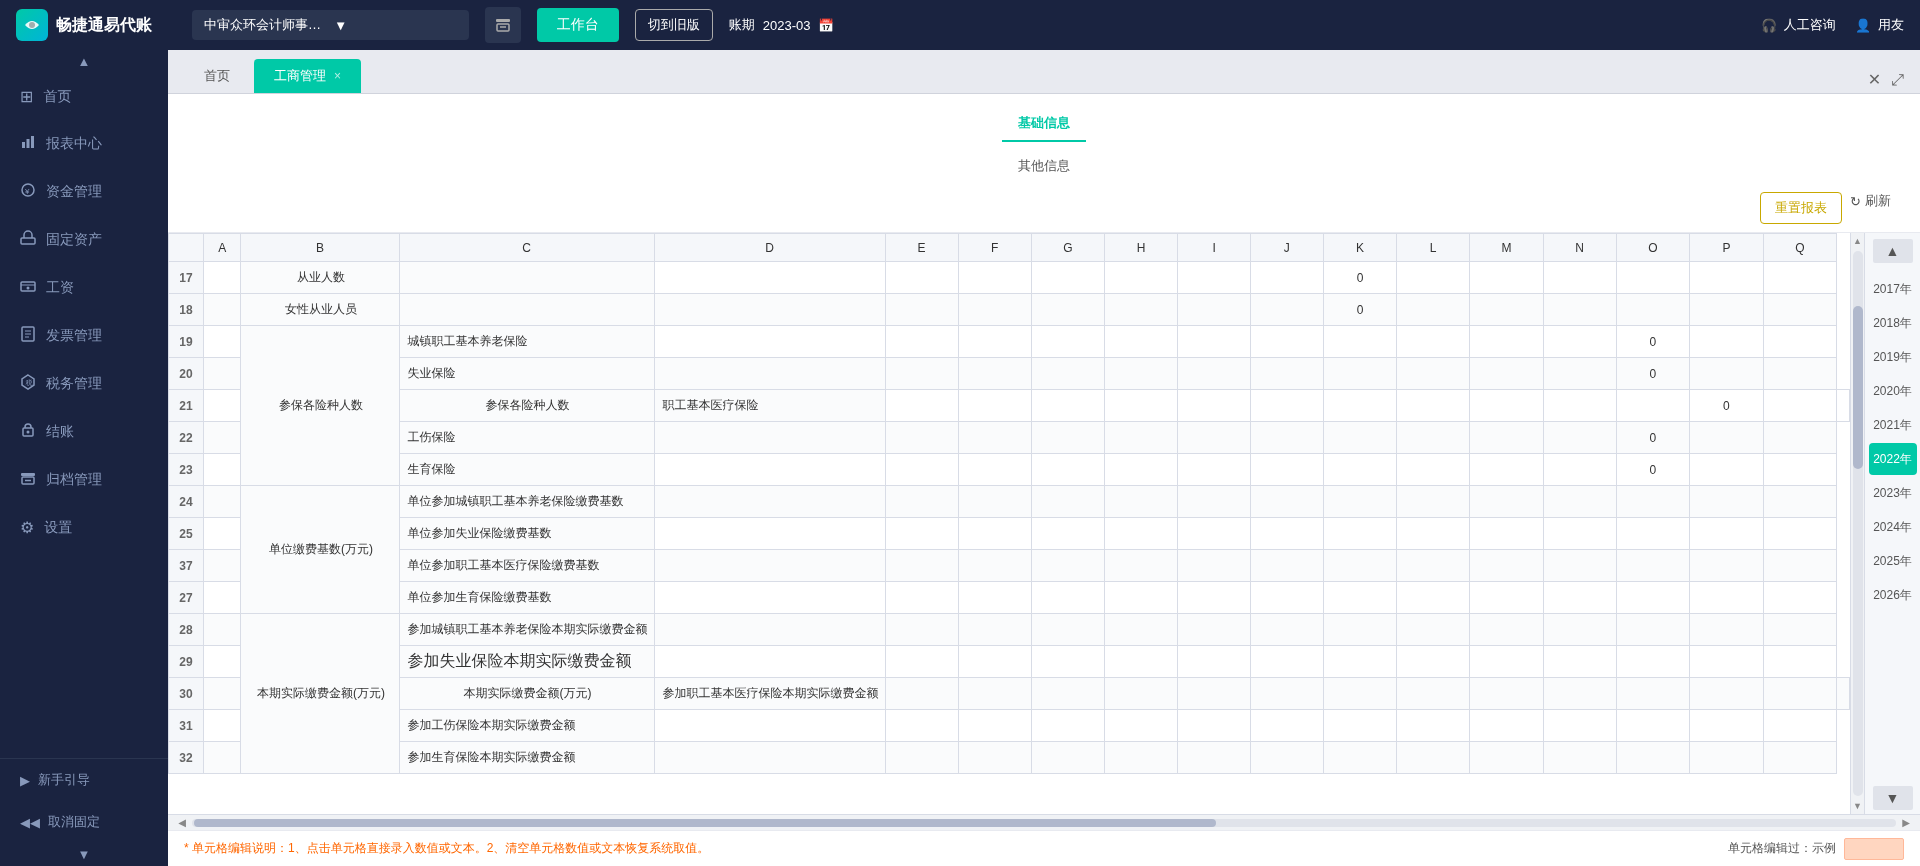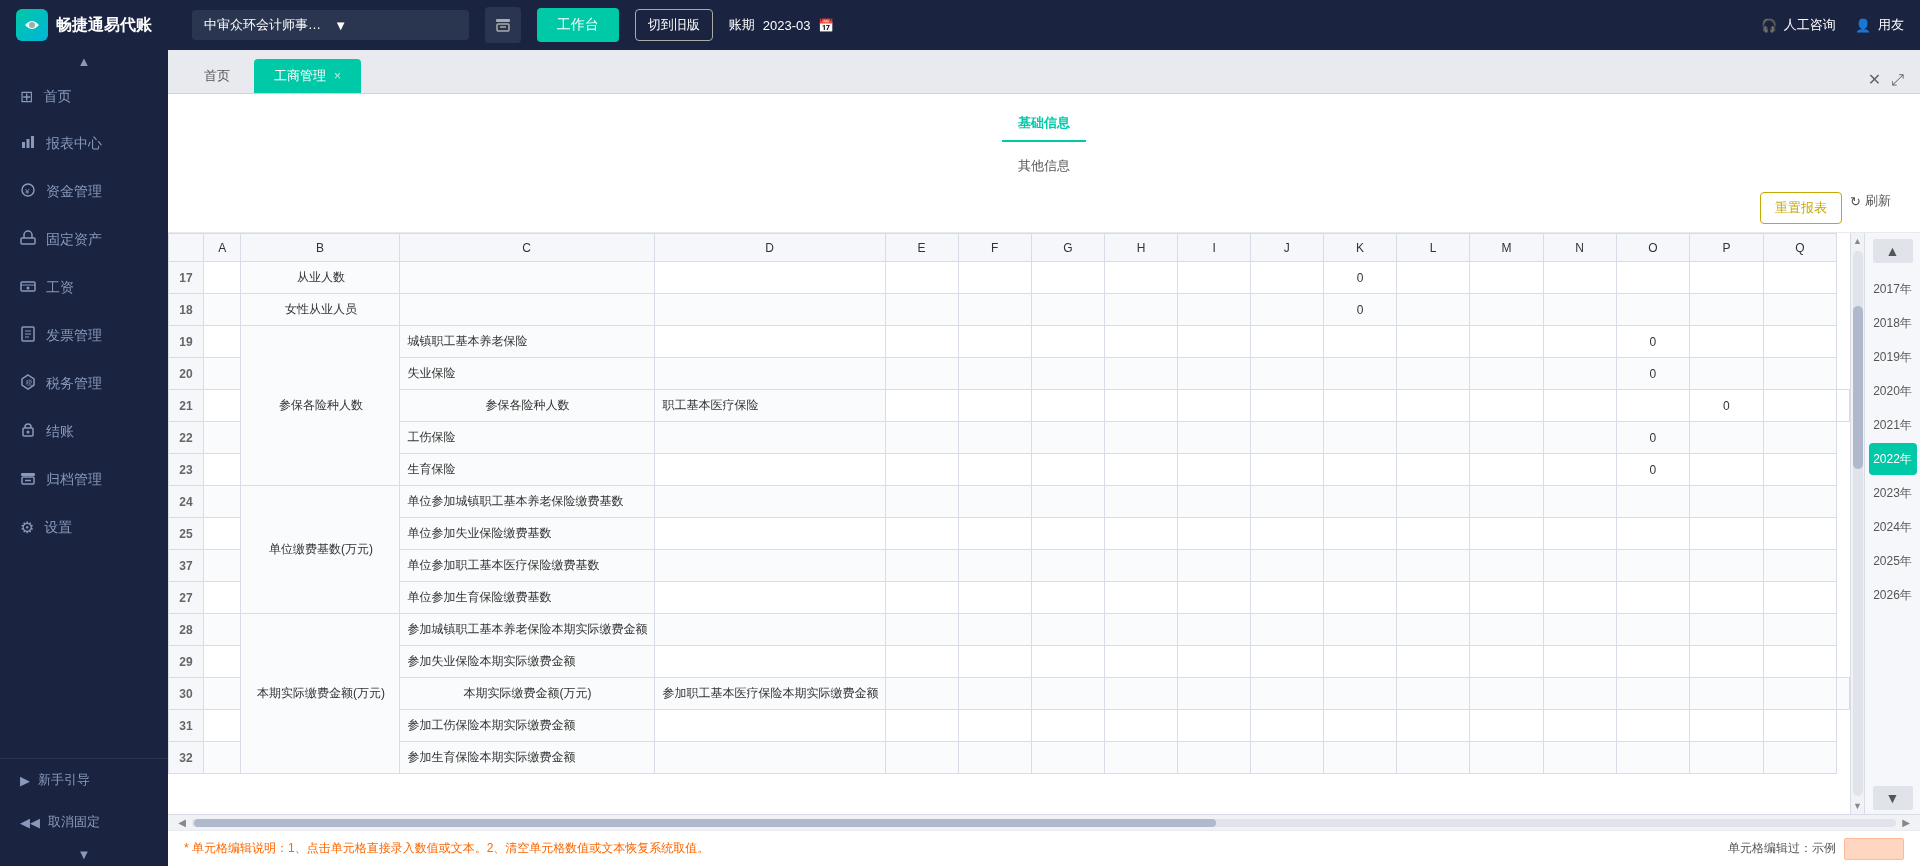--- a/index.html
+++ b/index.html
@@ -953,21 +953,21 @@
                   <td class="value-cell"></td>
                   <td class="value-cell"></td>
                   <td class="value-cell"></td>
                   <td class="value-cell"></td>
                   <td class="value-cell"></td>
                   <td class="value-cell"></td>
                 </tr>
                 <tr class="data-row">
                   <td class="row-num">29</td>
                   <td class="value-cell"></td>
-                  <td class="label-cell" style="text-align: left; font-size: 12px; margin-left: 32px;">参加失业保险本期实际缴费金额</td>
+                  <td class="label-cell" style="text-align: left; font-size: 16px; margin-left: 32px;">参加失业保险本期实际缴费金额</td>
                   <td class="value-cell"></td>
                   <td class="value-cell"></td>
                   <td class="value-cell"></td>
                   <td class="value-cell"></td>
                   <td class="value-cell"></td>
                   <td class="value-cell"></td>
                   <td class="value-cell"></td>
                   <td class="value-cell"></td>
                   <td class="value-cell"></td>
                   <td class="value-cell"></td>

